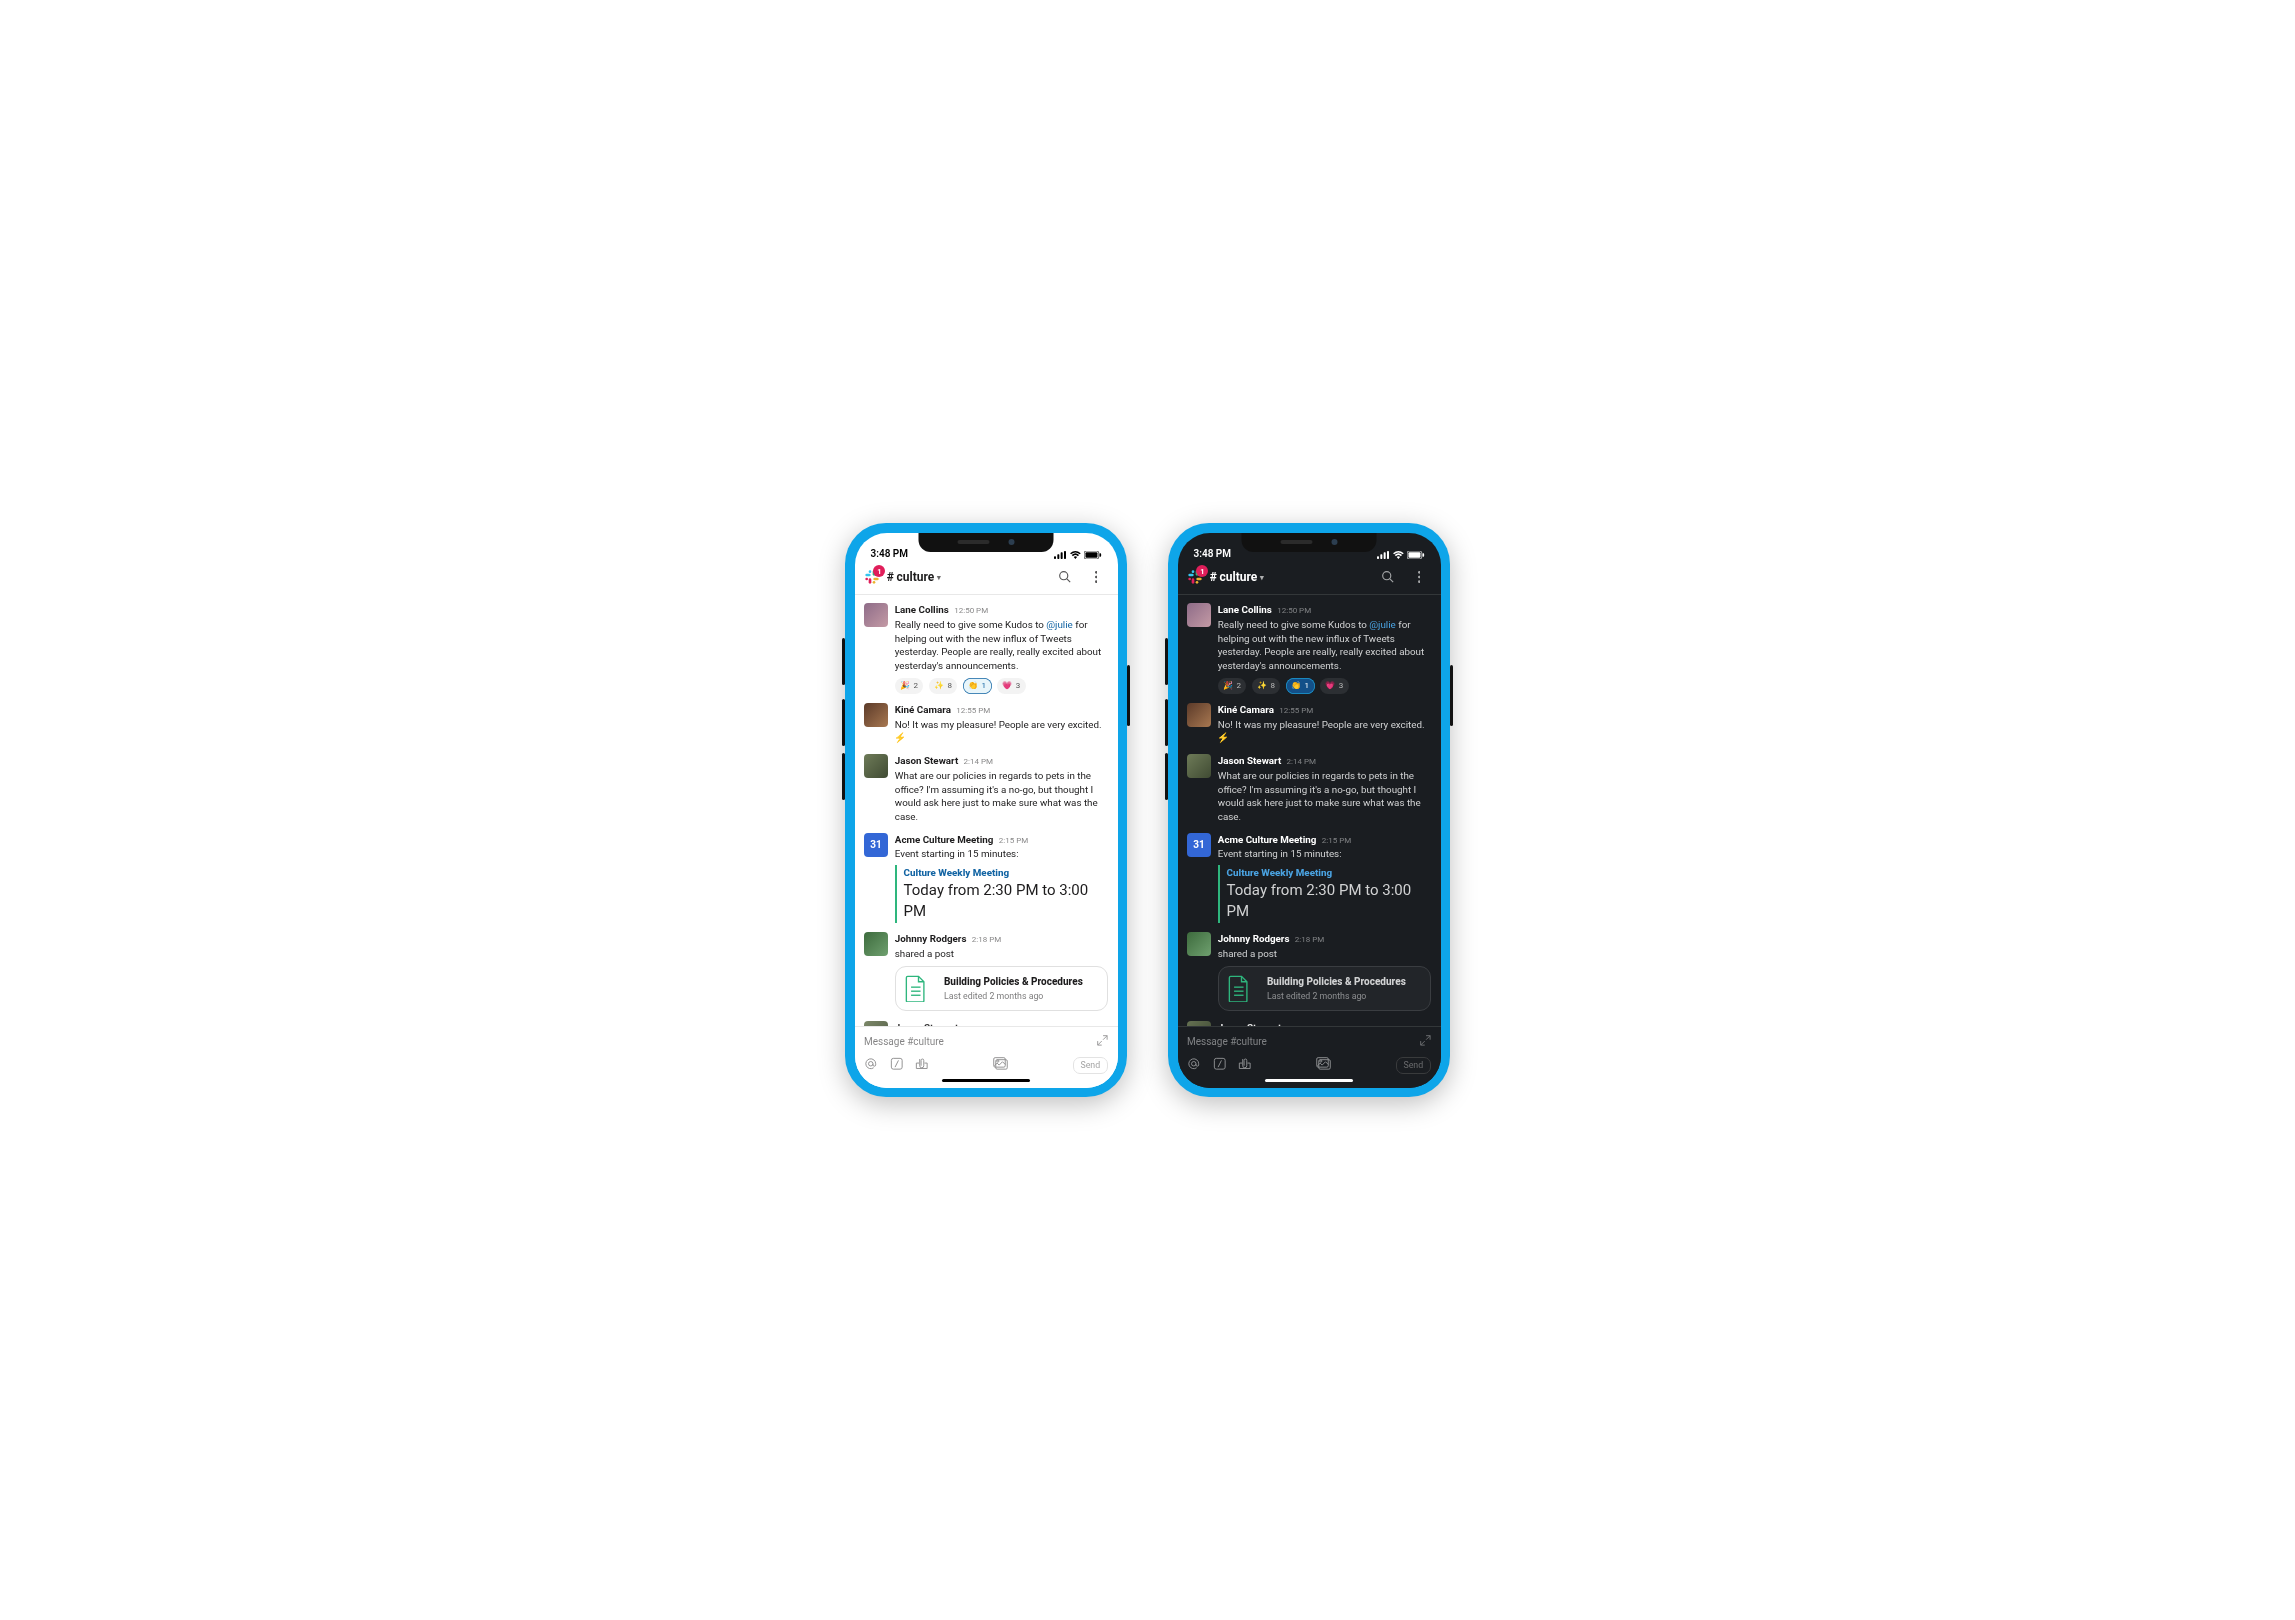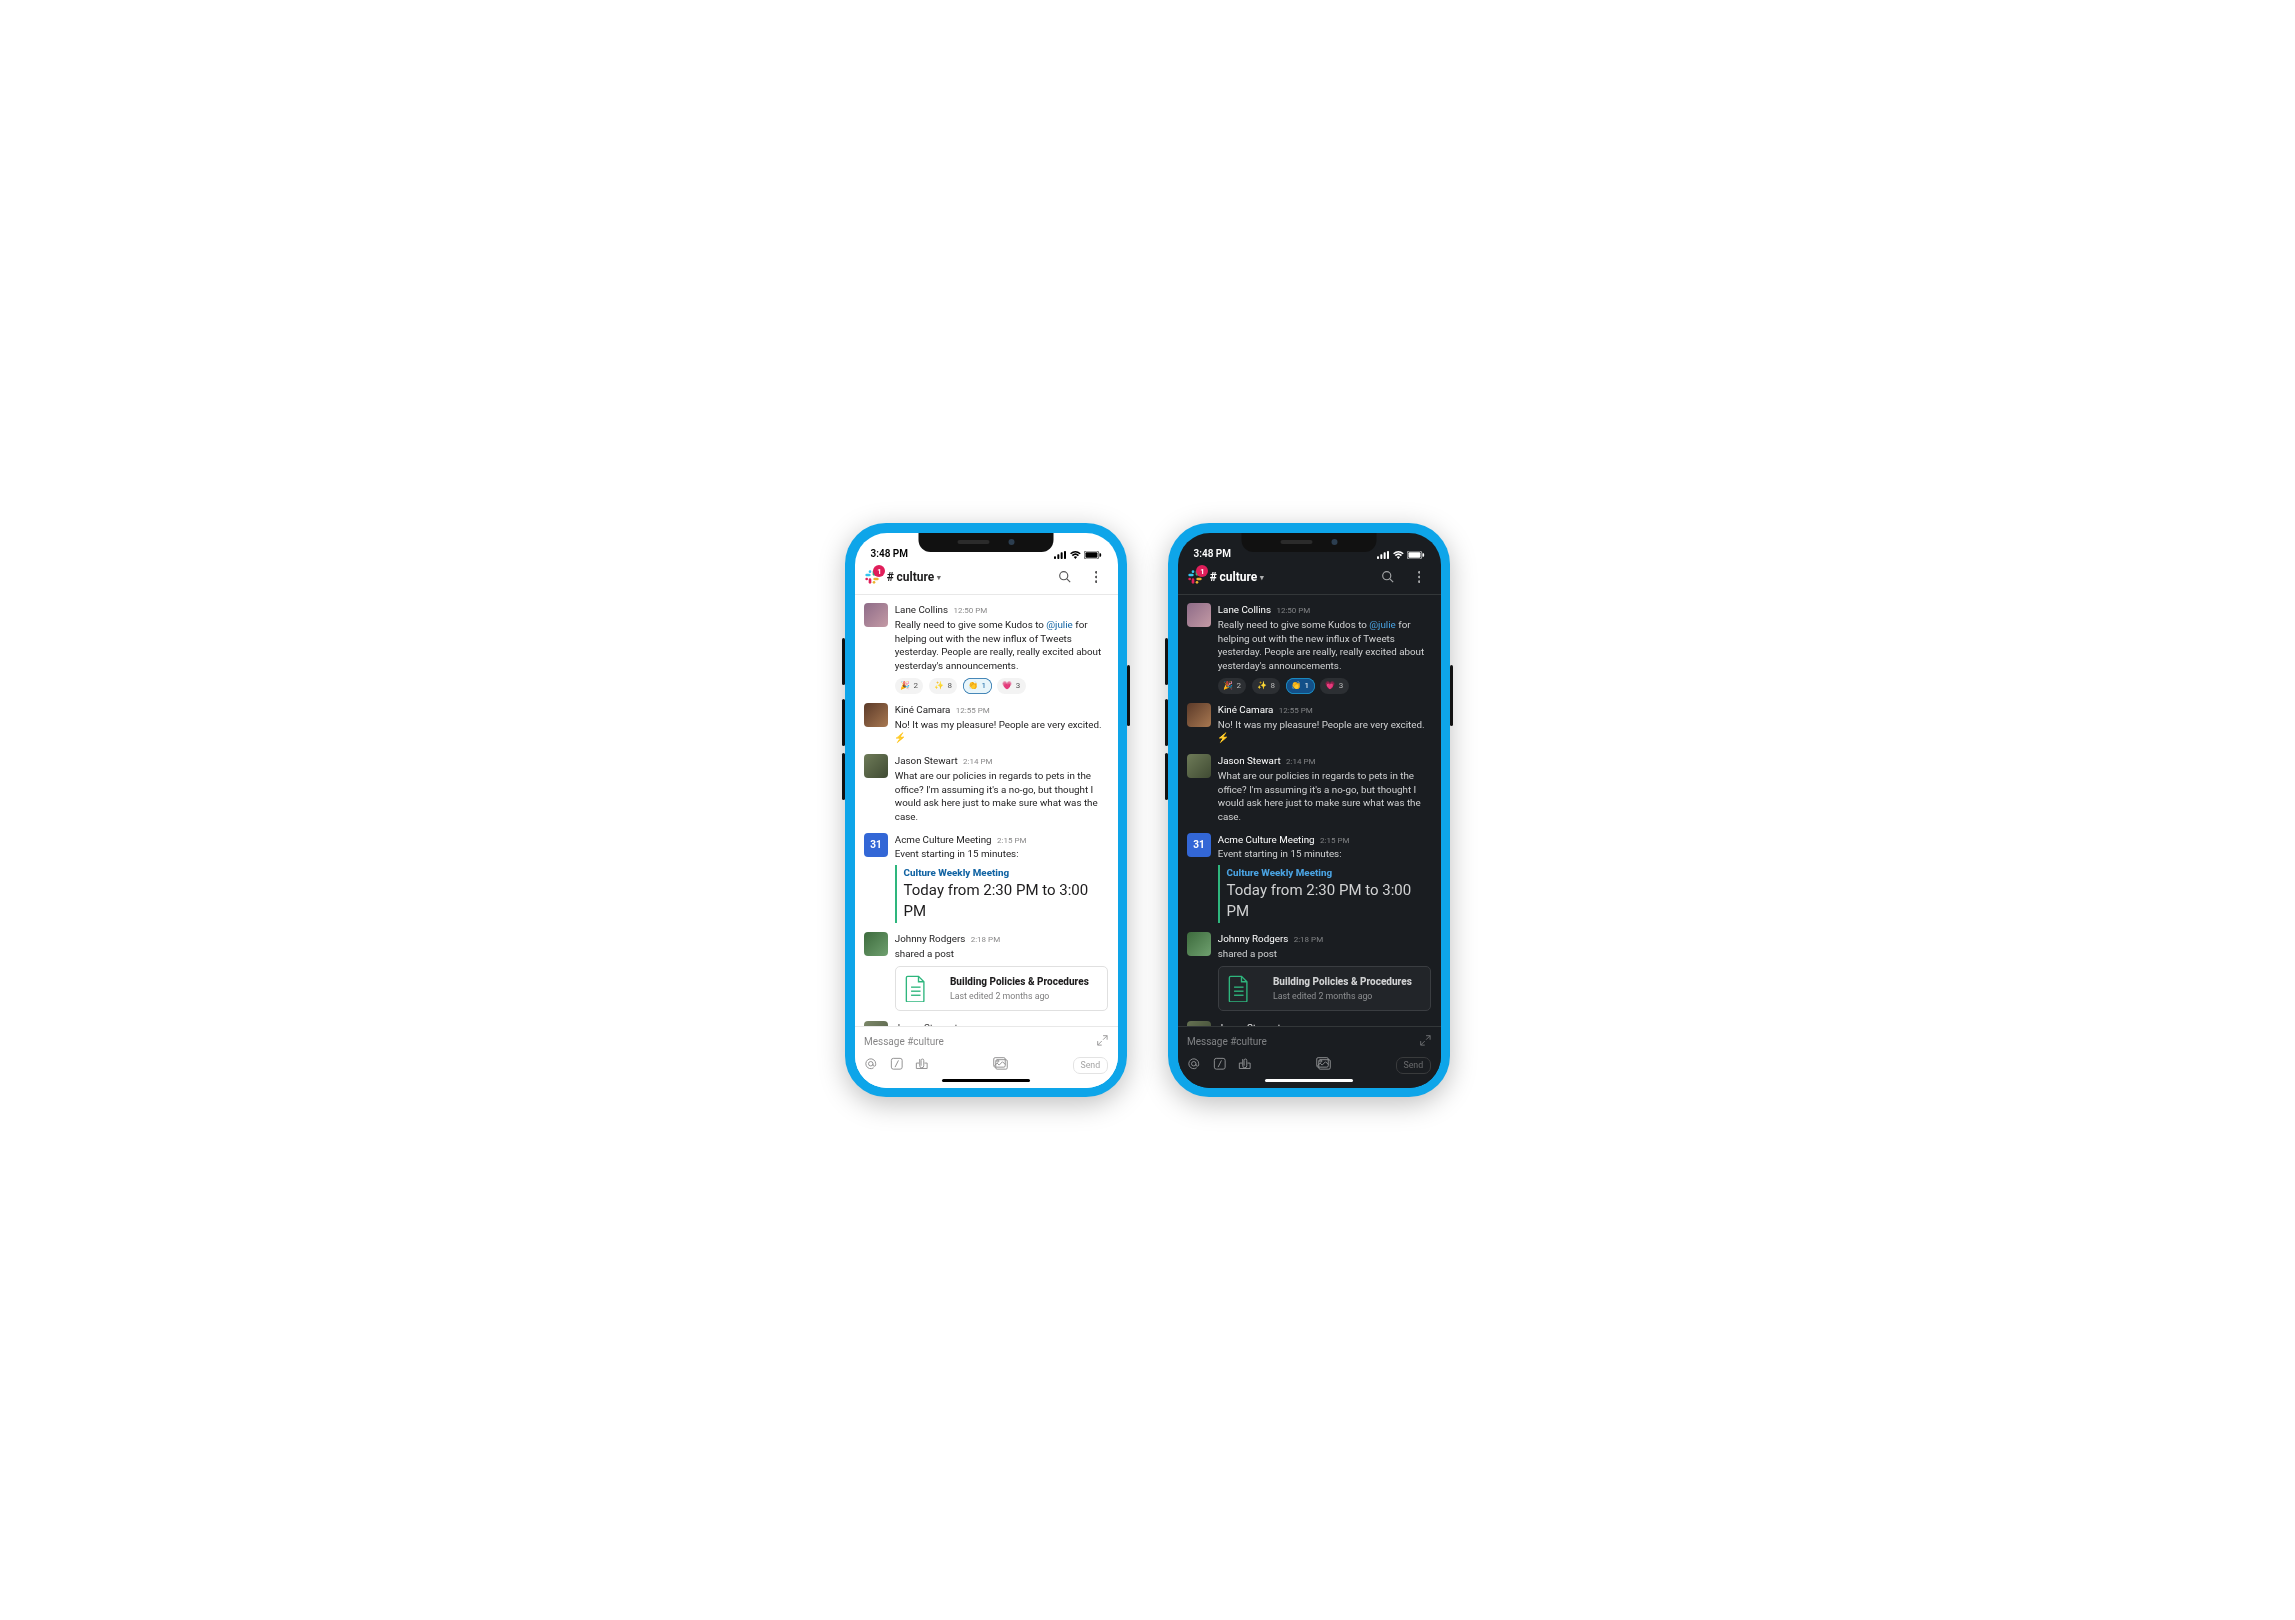--- a/index.html
+++ b/index.html
@@ -94,21 +94,21 @@
   .msg{display:flex;gap:6.8px;padding:4.7px 9.5px;}
   .avatar{
     width:24px;height:24px;border-radius:4px;flex:none;
     background:#555 center/cover;
     display:flex;align-items:center;justify-content:center;
     color:#fff;font-size:12px;
   }
   .avatar.cal{background:#3367d6;}
   .msg-body{flex:1;min-width:0;font-size:9.8px;line-height:1.38;}
   .msg-head{display:flex;align-items:baseline;gap:5.4px;margin-bottom:1.4px;}
-  .msg-author{font-weight:400;text-align:right;}
+  .msg-author{font-weight:700;text-align:right;}
   .light .msg-author{color:#1d1c1d;}
   .dark  .msg-author{color:#fff;}
   .msg-time{font-size:8px;opacity:.55;}
   .msg-text{white-space:normal;}
   .light .msg-text{color:#1d1c1d;}
   .dark  .msg-text{color:#d1d2d3;}
   .mention{color:#1264a3;}
   .dark .mention{color:#4aa3e2;}
   
   .reactions{display:flex;gap:5.4px;margin-top:5.4px;}
@@ -124,22 +124,22 @@
   
   .event-attach{
     margin-top:4px;border-left:2.7px solid #2eb67d;
     padding:1.4px 0 1.4px 6.8px;
   }
   .event-title{font-weight:800;color:#1264a3;cursor:pointer;}
   .dark .event-title{color:#4aa3e2;}
   .event-sub{font-size:15px;}
   
   .post-card{
-    margin-top:5.4px;border:0.7px solid;border-radius:5px;
-    padding:8px 9.5px;display:flex;gap:23px;align-items:center;cursor:pointer;
+    margin-top:5.4px;border:0.7px solid;border-radius:11px;
+    padding:8px 9.5px;display:flex;gap:17px;align-items:center;cursor:pointer;
   }
   .light .post-card{border-color:#e0e0e0;background:#fff;}
   .dark  .post-card{border-color:#3a3d41;background:#222529;}
   .doc-icon{width:21.6px;height:27px;flex:none;}
   .post-title{font-weight:800;font-size:10px;}
   .post-sub{font-size:8.8px;opacity:.6;margin-top:1.4px;}
   
   .composer{
     flex:none;border-top:0.7px solid;
     padding:5.4px 9.5px 13.5px;

